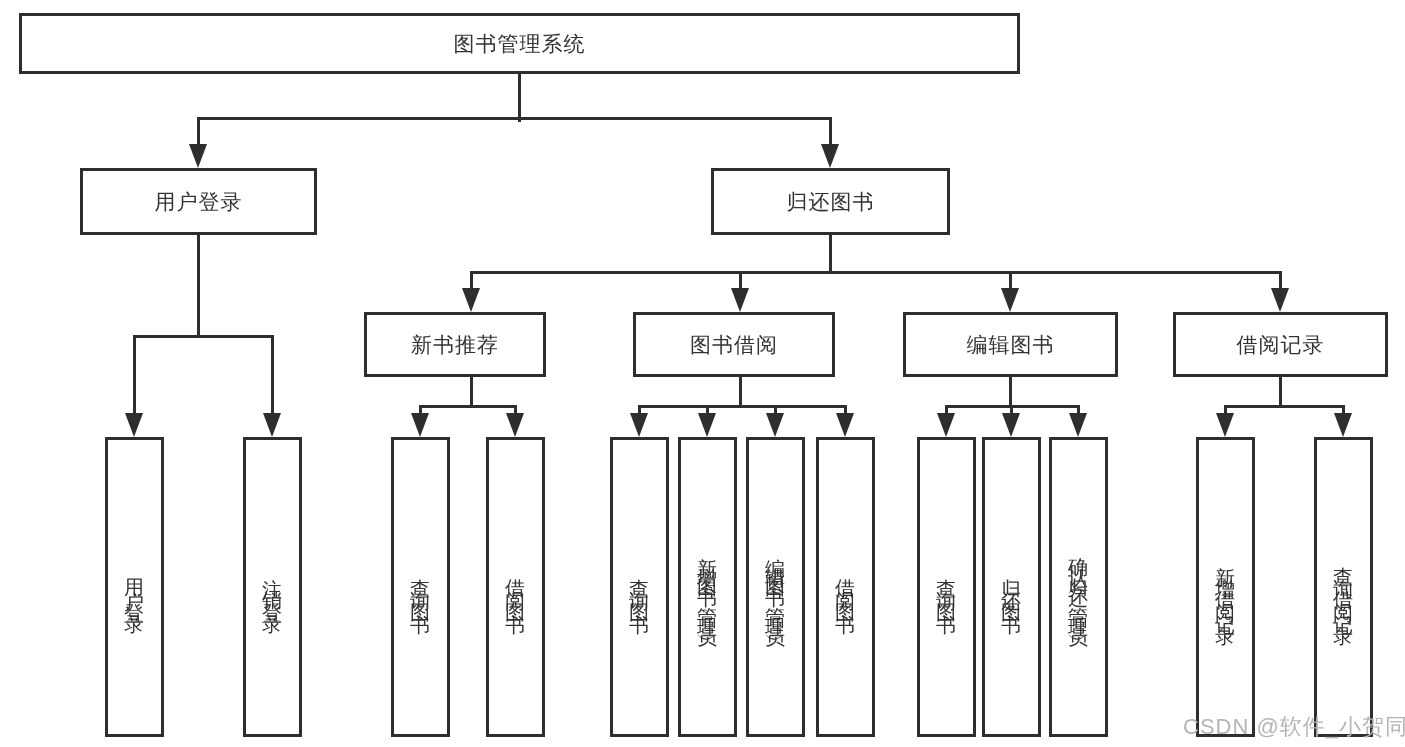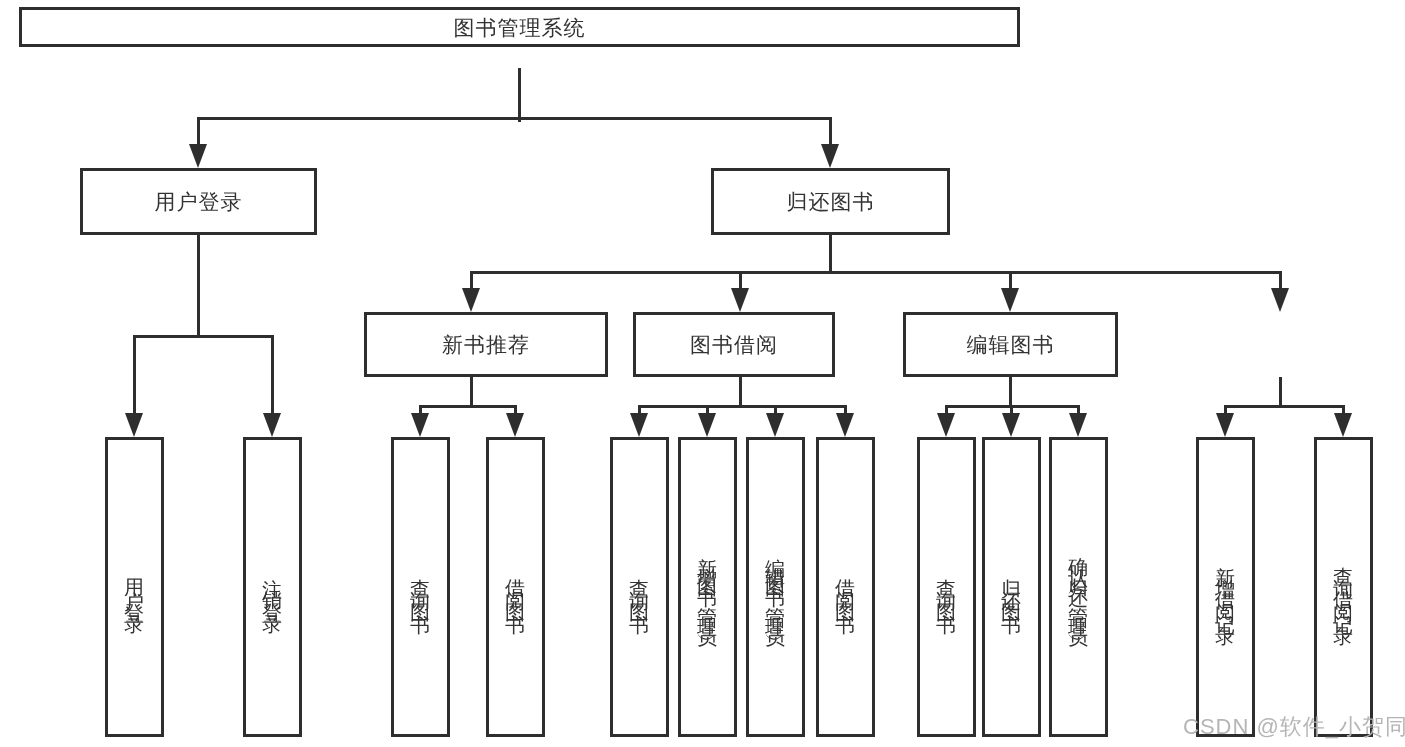--- a/index.html
+++ b/index.html
@@ -100,32 +100,33 @@
   <div class="arrow" style="left:1002px;top:413px;"></div>
   <div class="arrow" style="left:1069px;top:413px;"></div>
 
   <div class="vline" style="left:1279px;top:377px;height:31px;"></div>
   <div class="hline" style="left:1224px;top:405px;width:120px;"></div>
   <div class="vline" style="left:1224px;top:405px;height:11px;"></div>
   <div class="vline" style="left:1342px;top:405px;height:11px;"></div>
   <div class="arrow" style="left:1216px;top:413px;"></div>
   <div class="arrow" style="left:1334px;top:413px;"></div>
 
-  <div class="node h-node" style="left:19px;top:7px;width:1001px;height:40px;">图书管理系统</div>
+  <div class="node h-node" style="left:19px;top:13px;width:1001px;height:61px;">图书管理系统</div>
 
   <div class="node h-node" style="left:80px;top:168px;width:237px;height:67px;">用户登录</div>
 
   <div class="node h-node" style="left:711px;top:168px;width:239px;height:67px;">归还图书</div>
 
-  <div class="node h-node" style="left:364px;top:312px;width:244px;height:65px;">新书推荐</div>
+  <div class="node h-node" style="left:364px;top:312px;width:182px;height:65px;">新书推荐</div>
 
   <div class="node h-node" style="left:633px;top:312px;width:202px;height:65px;">图书借阅</div>
 
   <div class="node h-node" style="left:903px;top:312px;width:215px;height:65px;">编辑图书</div>
 
+  <div class="node h-node" style="left:1173px;top:312px;width:215px;height:65px;">借阅记录</div>
 
   <div class="node v-node" style="left:105px;">用户登录</div>
   <div class="node v-node" style="left:243px;">注销登录</div>
 
   <div class="node v-node" style="left:391px;">查询图书</div>
   <div class="node v-node" style="left:486px;">借阅图书</div>
 
   <div class="node v-node" style="left:610px;">查询图书</div>
   <div class="node v-node tight" style="left:678px;">新增图书（管理员）</div>
   <div class="node v-node tight" style="left:746px;">编辑图书（管理员）</div>

